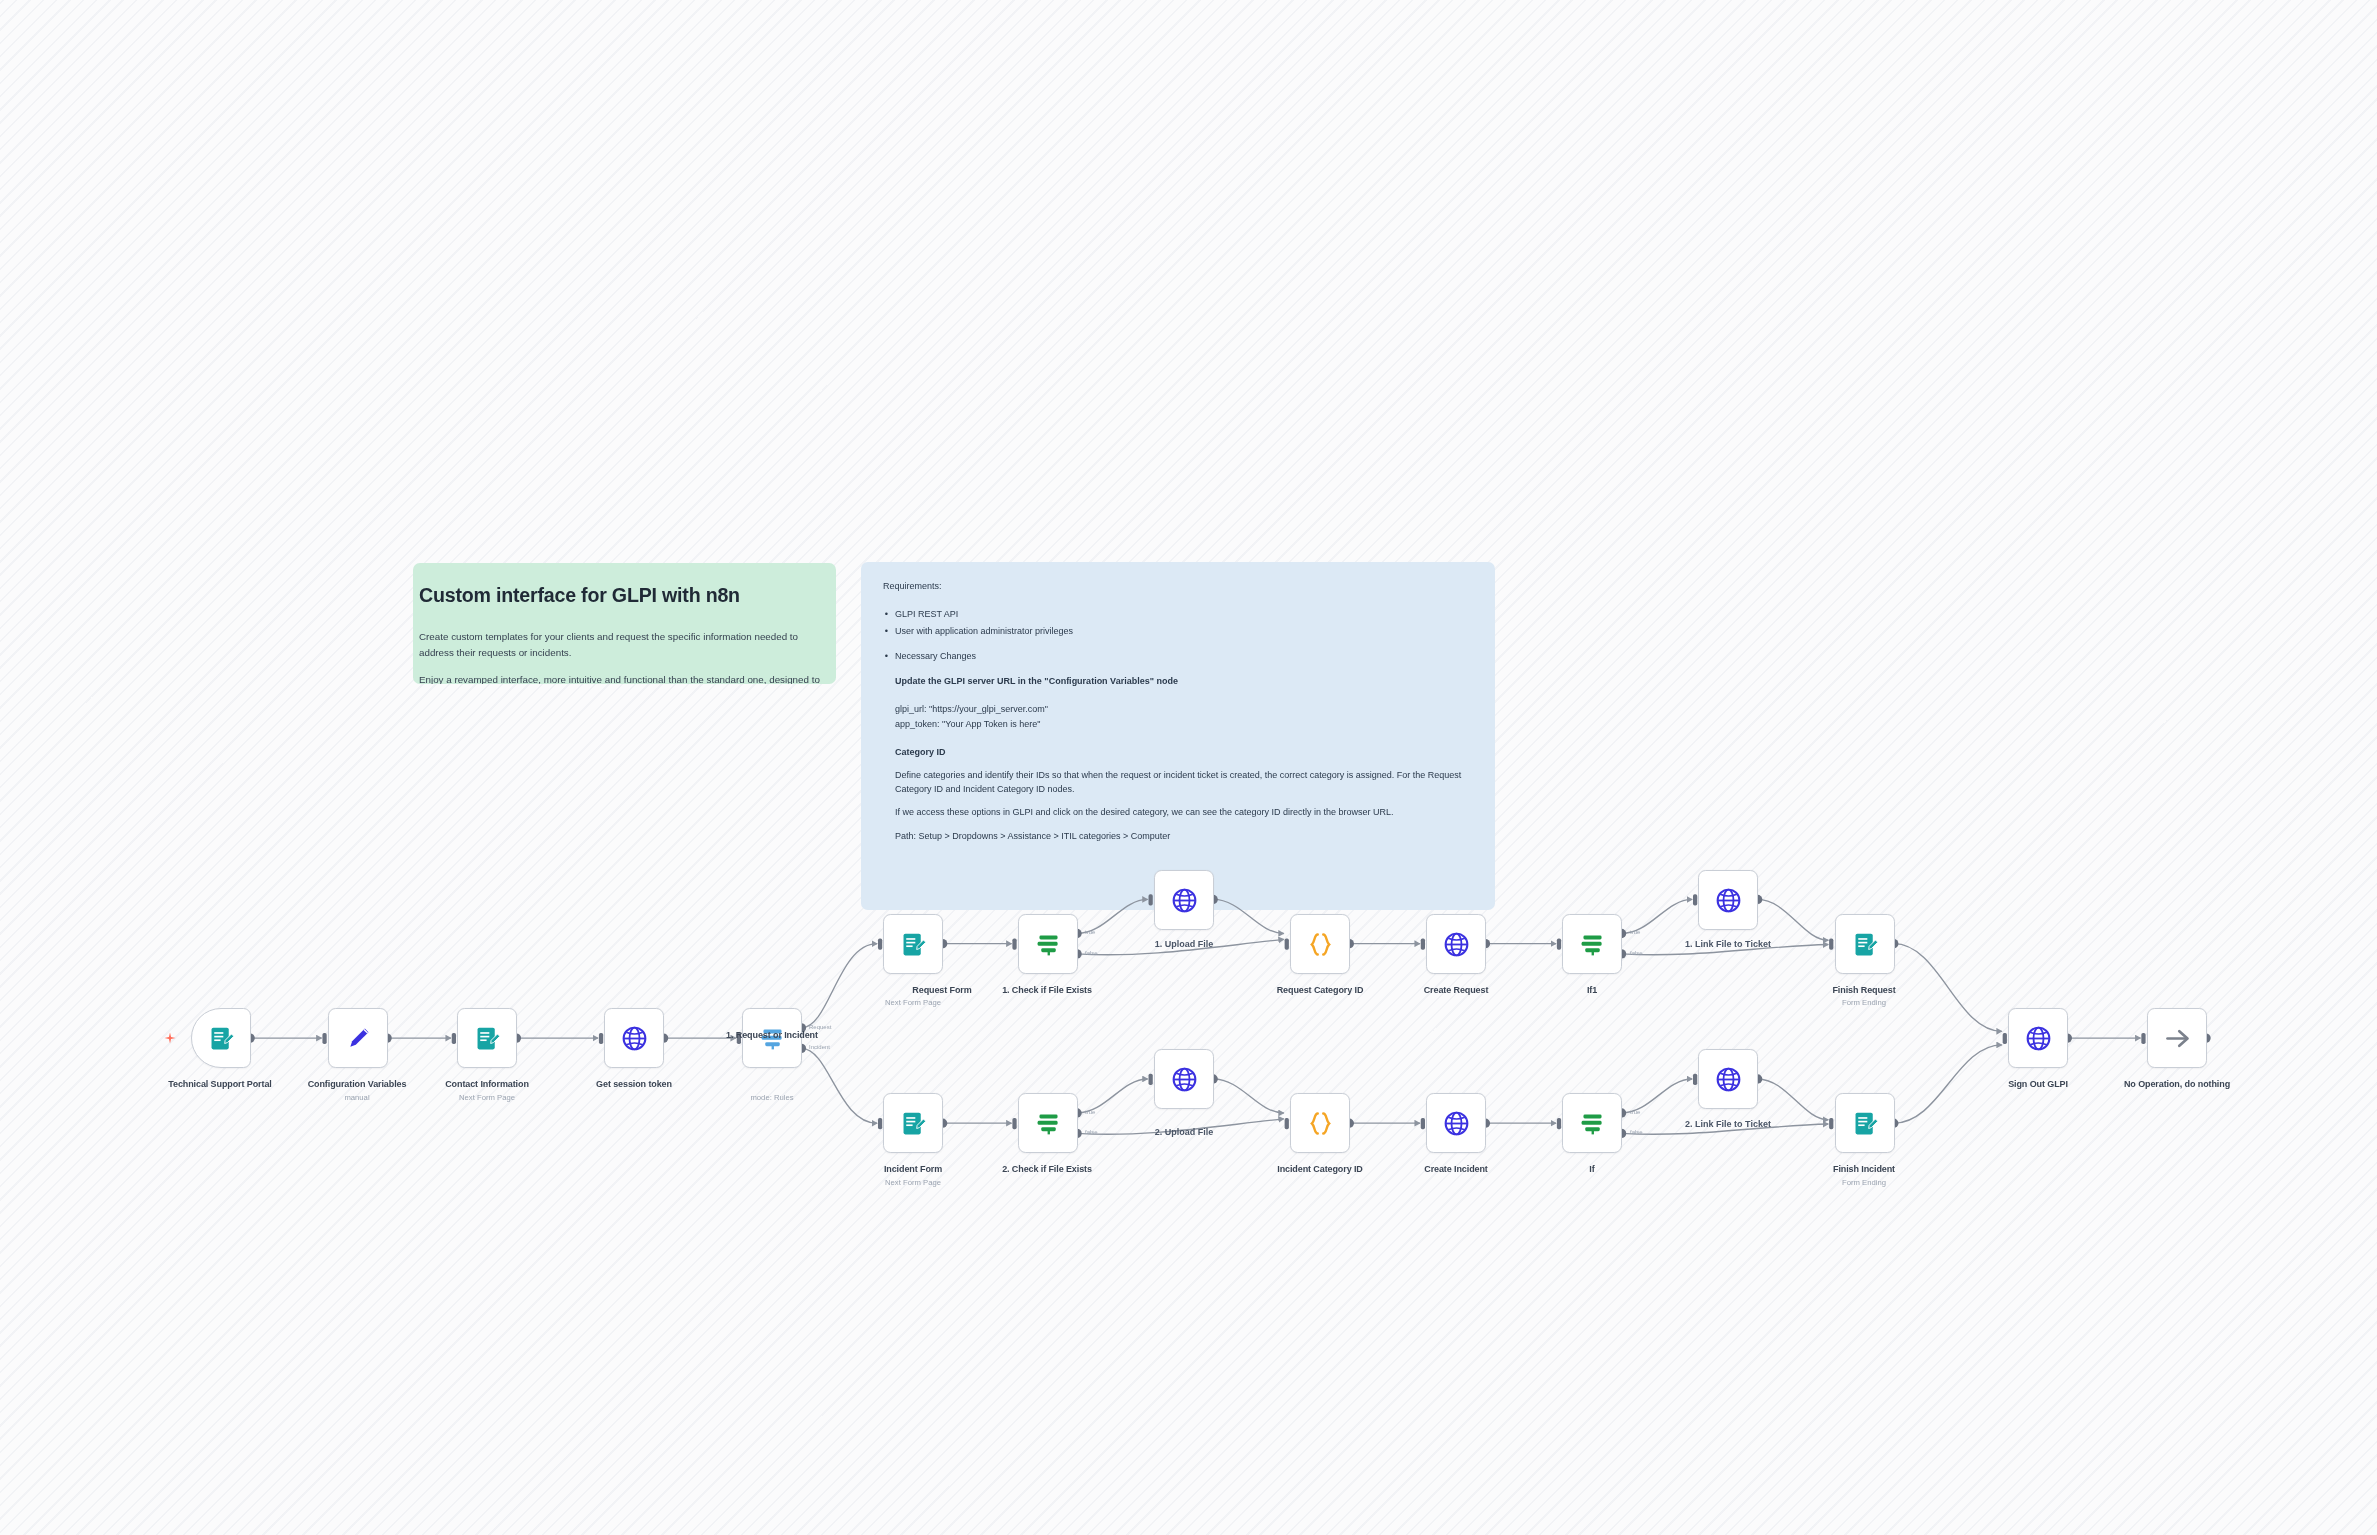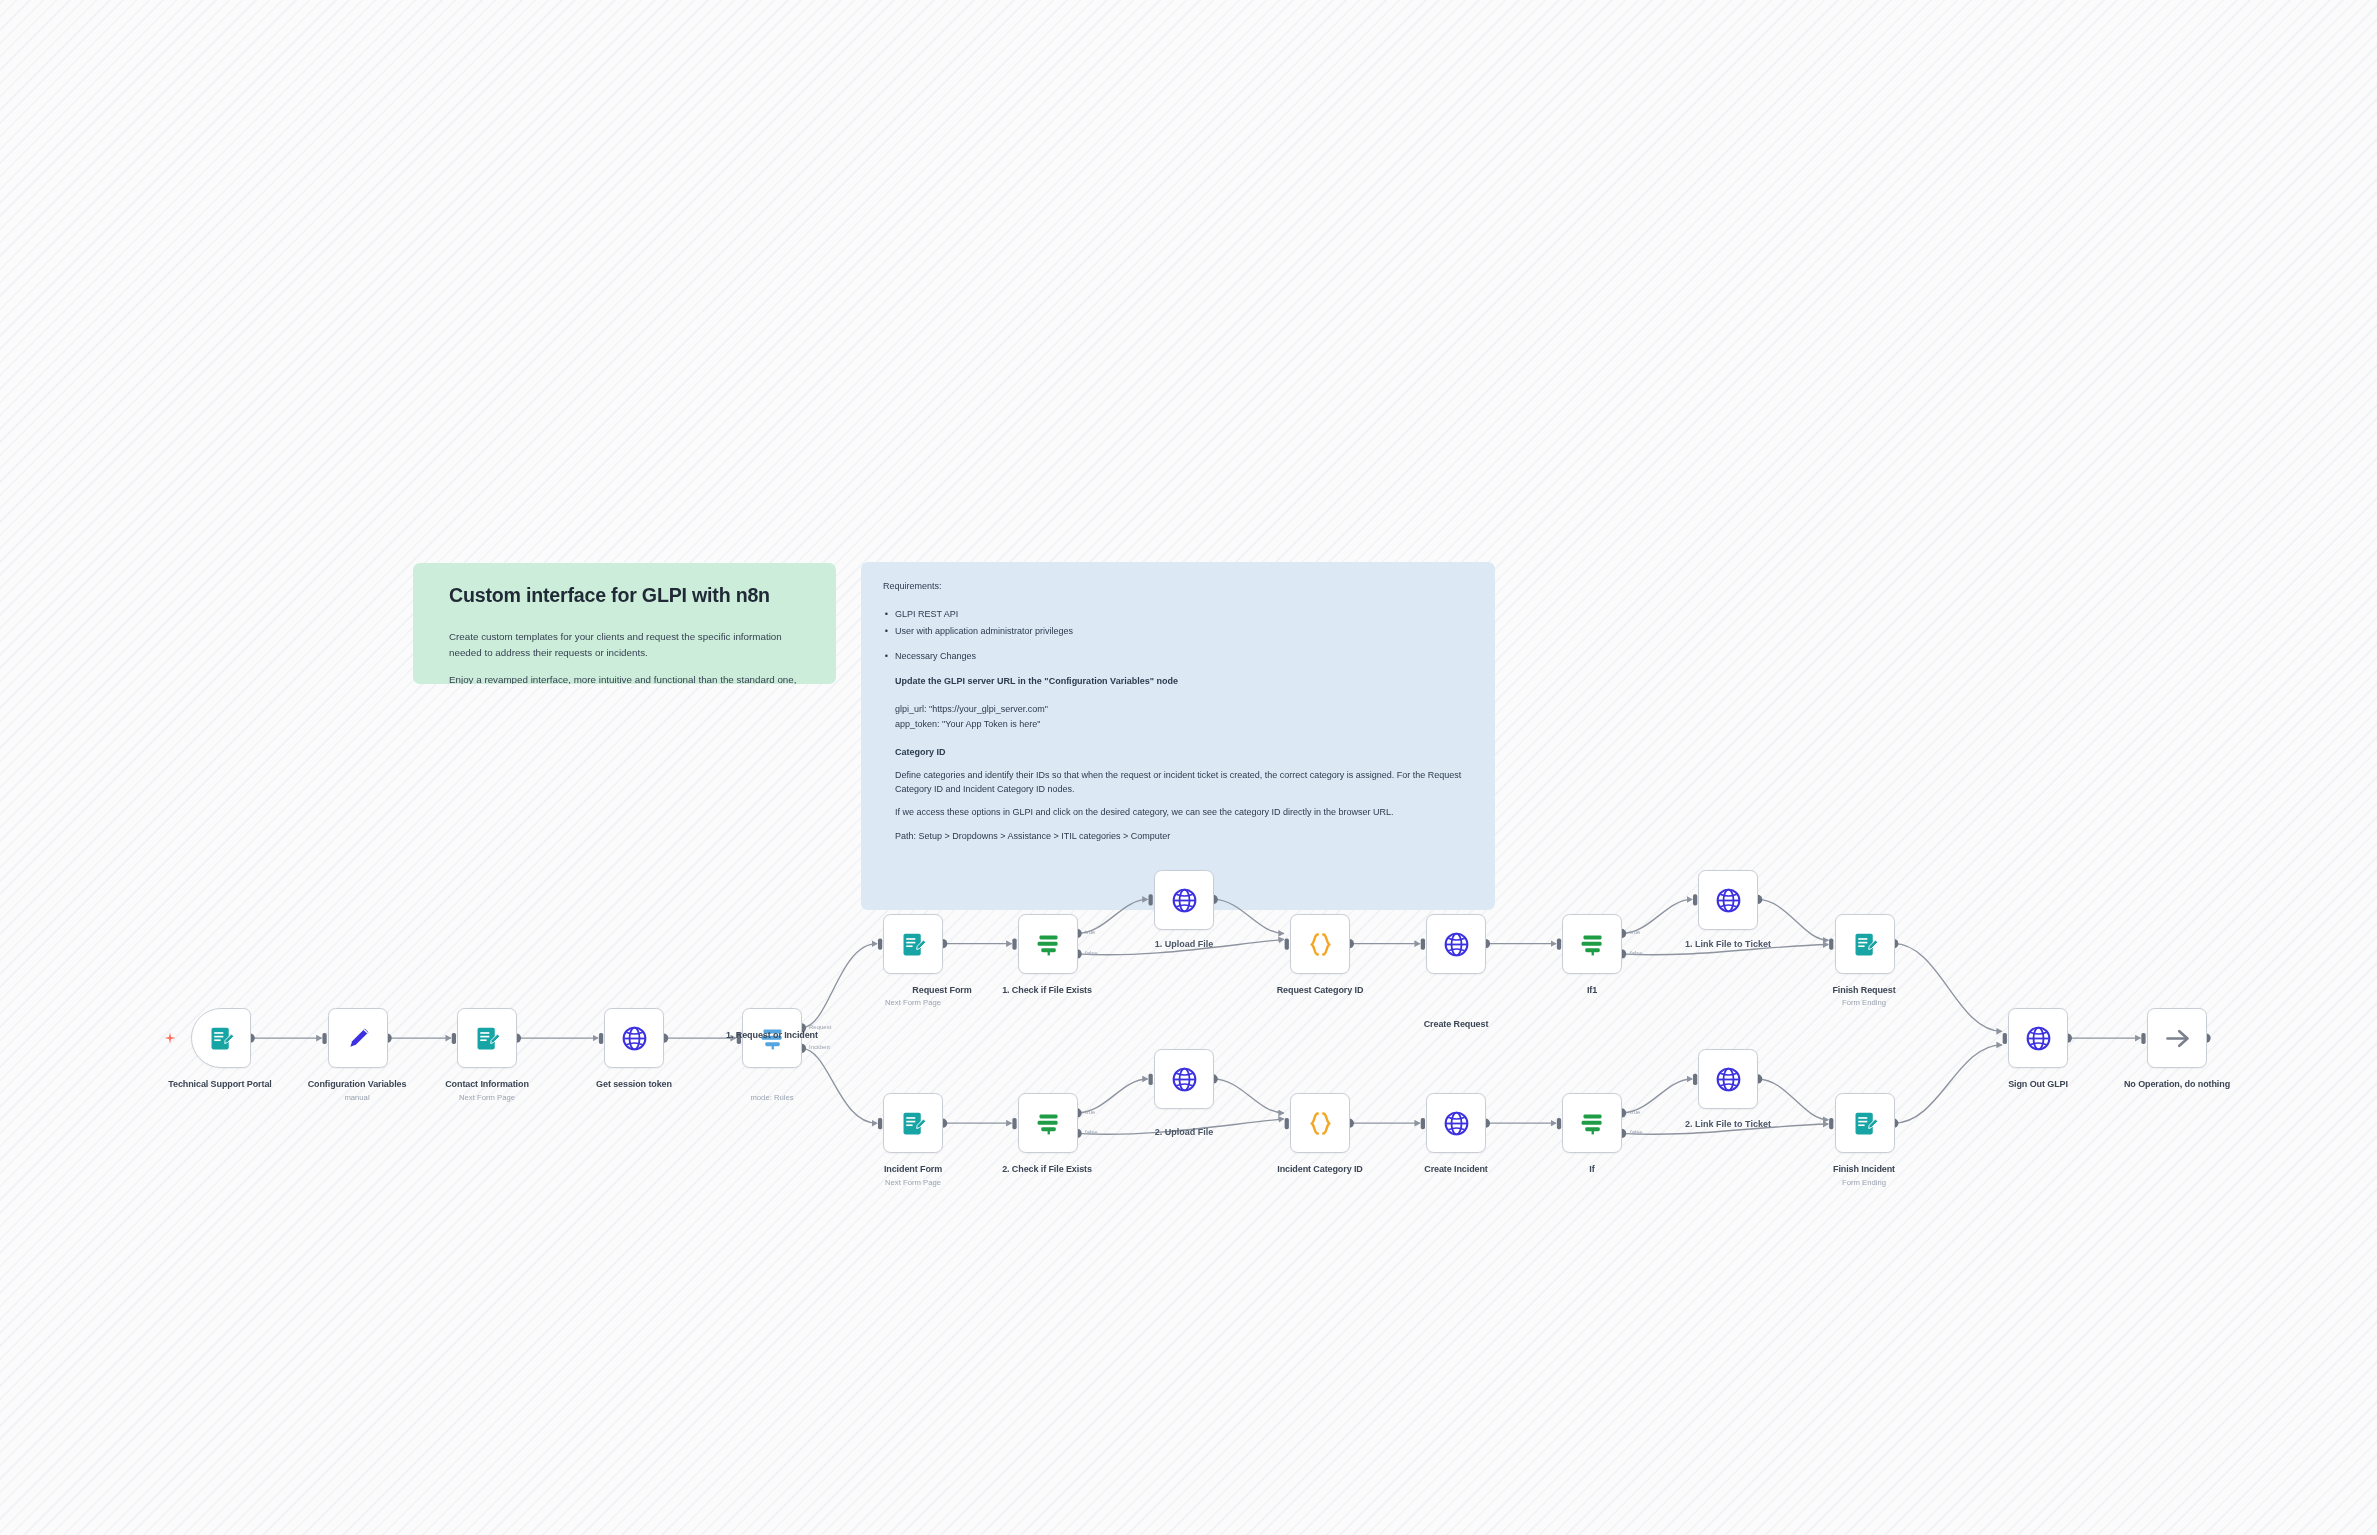--- a/index.html
+++ b/index.html
@@ -25,21 +25,21 @@
     position: absolute;
     inset: 0;
     width: 2377px;
     height: 1536px;
   }
 
   
   .sticky {
     position: absolute;
     border-radius: 6.8px;
-    padding: 17px 36px;
+    padding: 17px 6px;
     line-height: 1.55;
     color: #2d3540;
     overflow: hidden;
   }
   .sticky-green {
     background: #cdeddb;
     left: 413px;
     top: 563px;
     width: 423px;
     height: 121px;
@@ -400,21 +400,21 @@
 
   <div class="node" style="left:1426px; top:914px;">
     <svg class="nicon" viewBox="0 0 32 32">
       <circle cx="16" cy="16" r="12" fill="none" stroke="#3b31e0" stroke-width="2.2"></circle>
       <ellipse cx="16" cy="16" rx="5.5" ry="12" fill="none" stroke="#3b31e0" stroke-width="2"></ellipse>
       <line x1="4" y1="16" x2="28" y2="16" stroke="#3b31e0" stroke-width="2"></line>
       <path d="M7 9 Q16 13 25 9" fill="none" stroke="#3b31e0" stroke-width="1.8"></path>
       <path d="M7 23 Q16 19 25 23" fill="none" stroke="#3b31e0" stroke-width="1.8"></path>
     </svg>
   </div>
-  <div class="node-label" style="left:1456px; top:1019px;">Create Request</div>
+  <div class="node-label" style="left:1456px; top:985px;">Create Request</div>
 
   <div class="node" style="left:1562px; top:914px;">
     <svg class="nicon" viewBox="0 0 32 32">
       <rect x="6" y="6" width="20" height="4.5" rx="1.6" fill="#1f9c46"></rect>
       <rect x="4" y="13" width="22" height="4.5" rx="1.6" fill="#1f9c46"></rect>
       <rect x="8" y="20" width="16" height="4.5" rx="1.6" fill="#1f9c46"></rect>
       <rect x="15" y="24" width="2.6" height="4" fill="#1f9c46"></rect>
     </svg>
   </div>
   <div class="node-label" style="left:1592px; top:985px;">If1</div>

